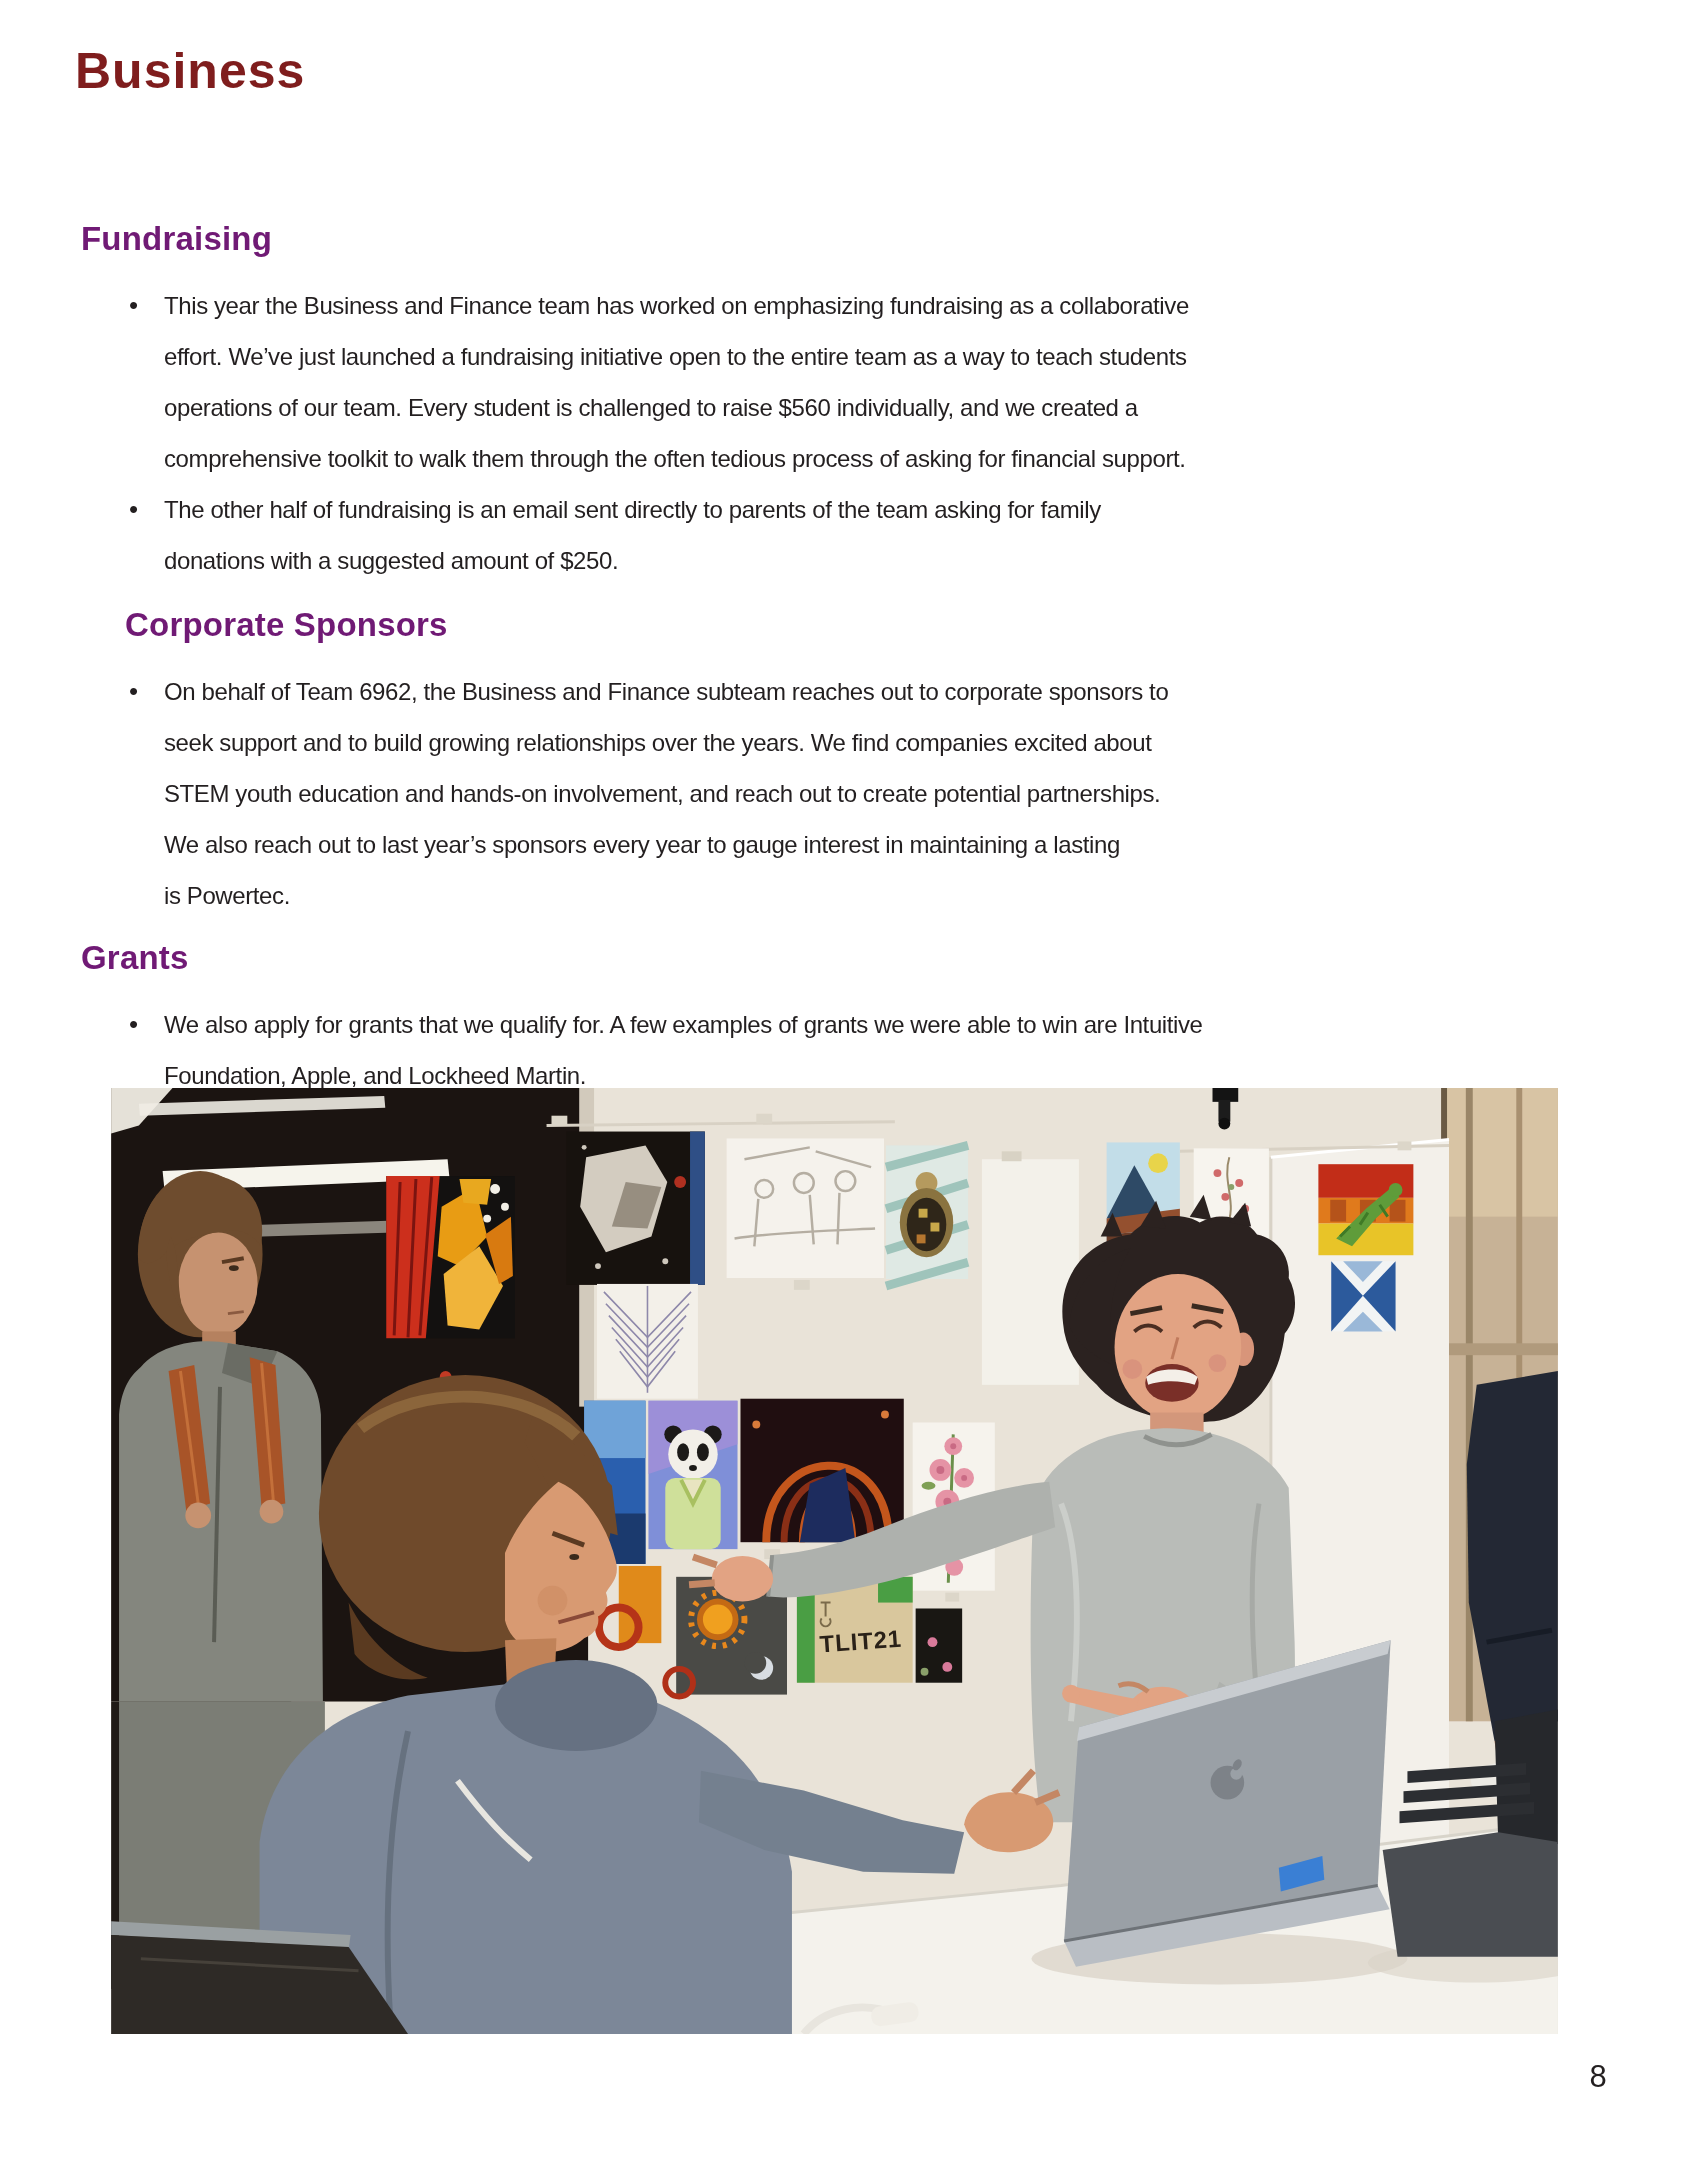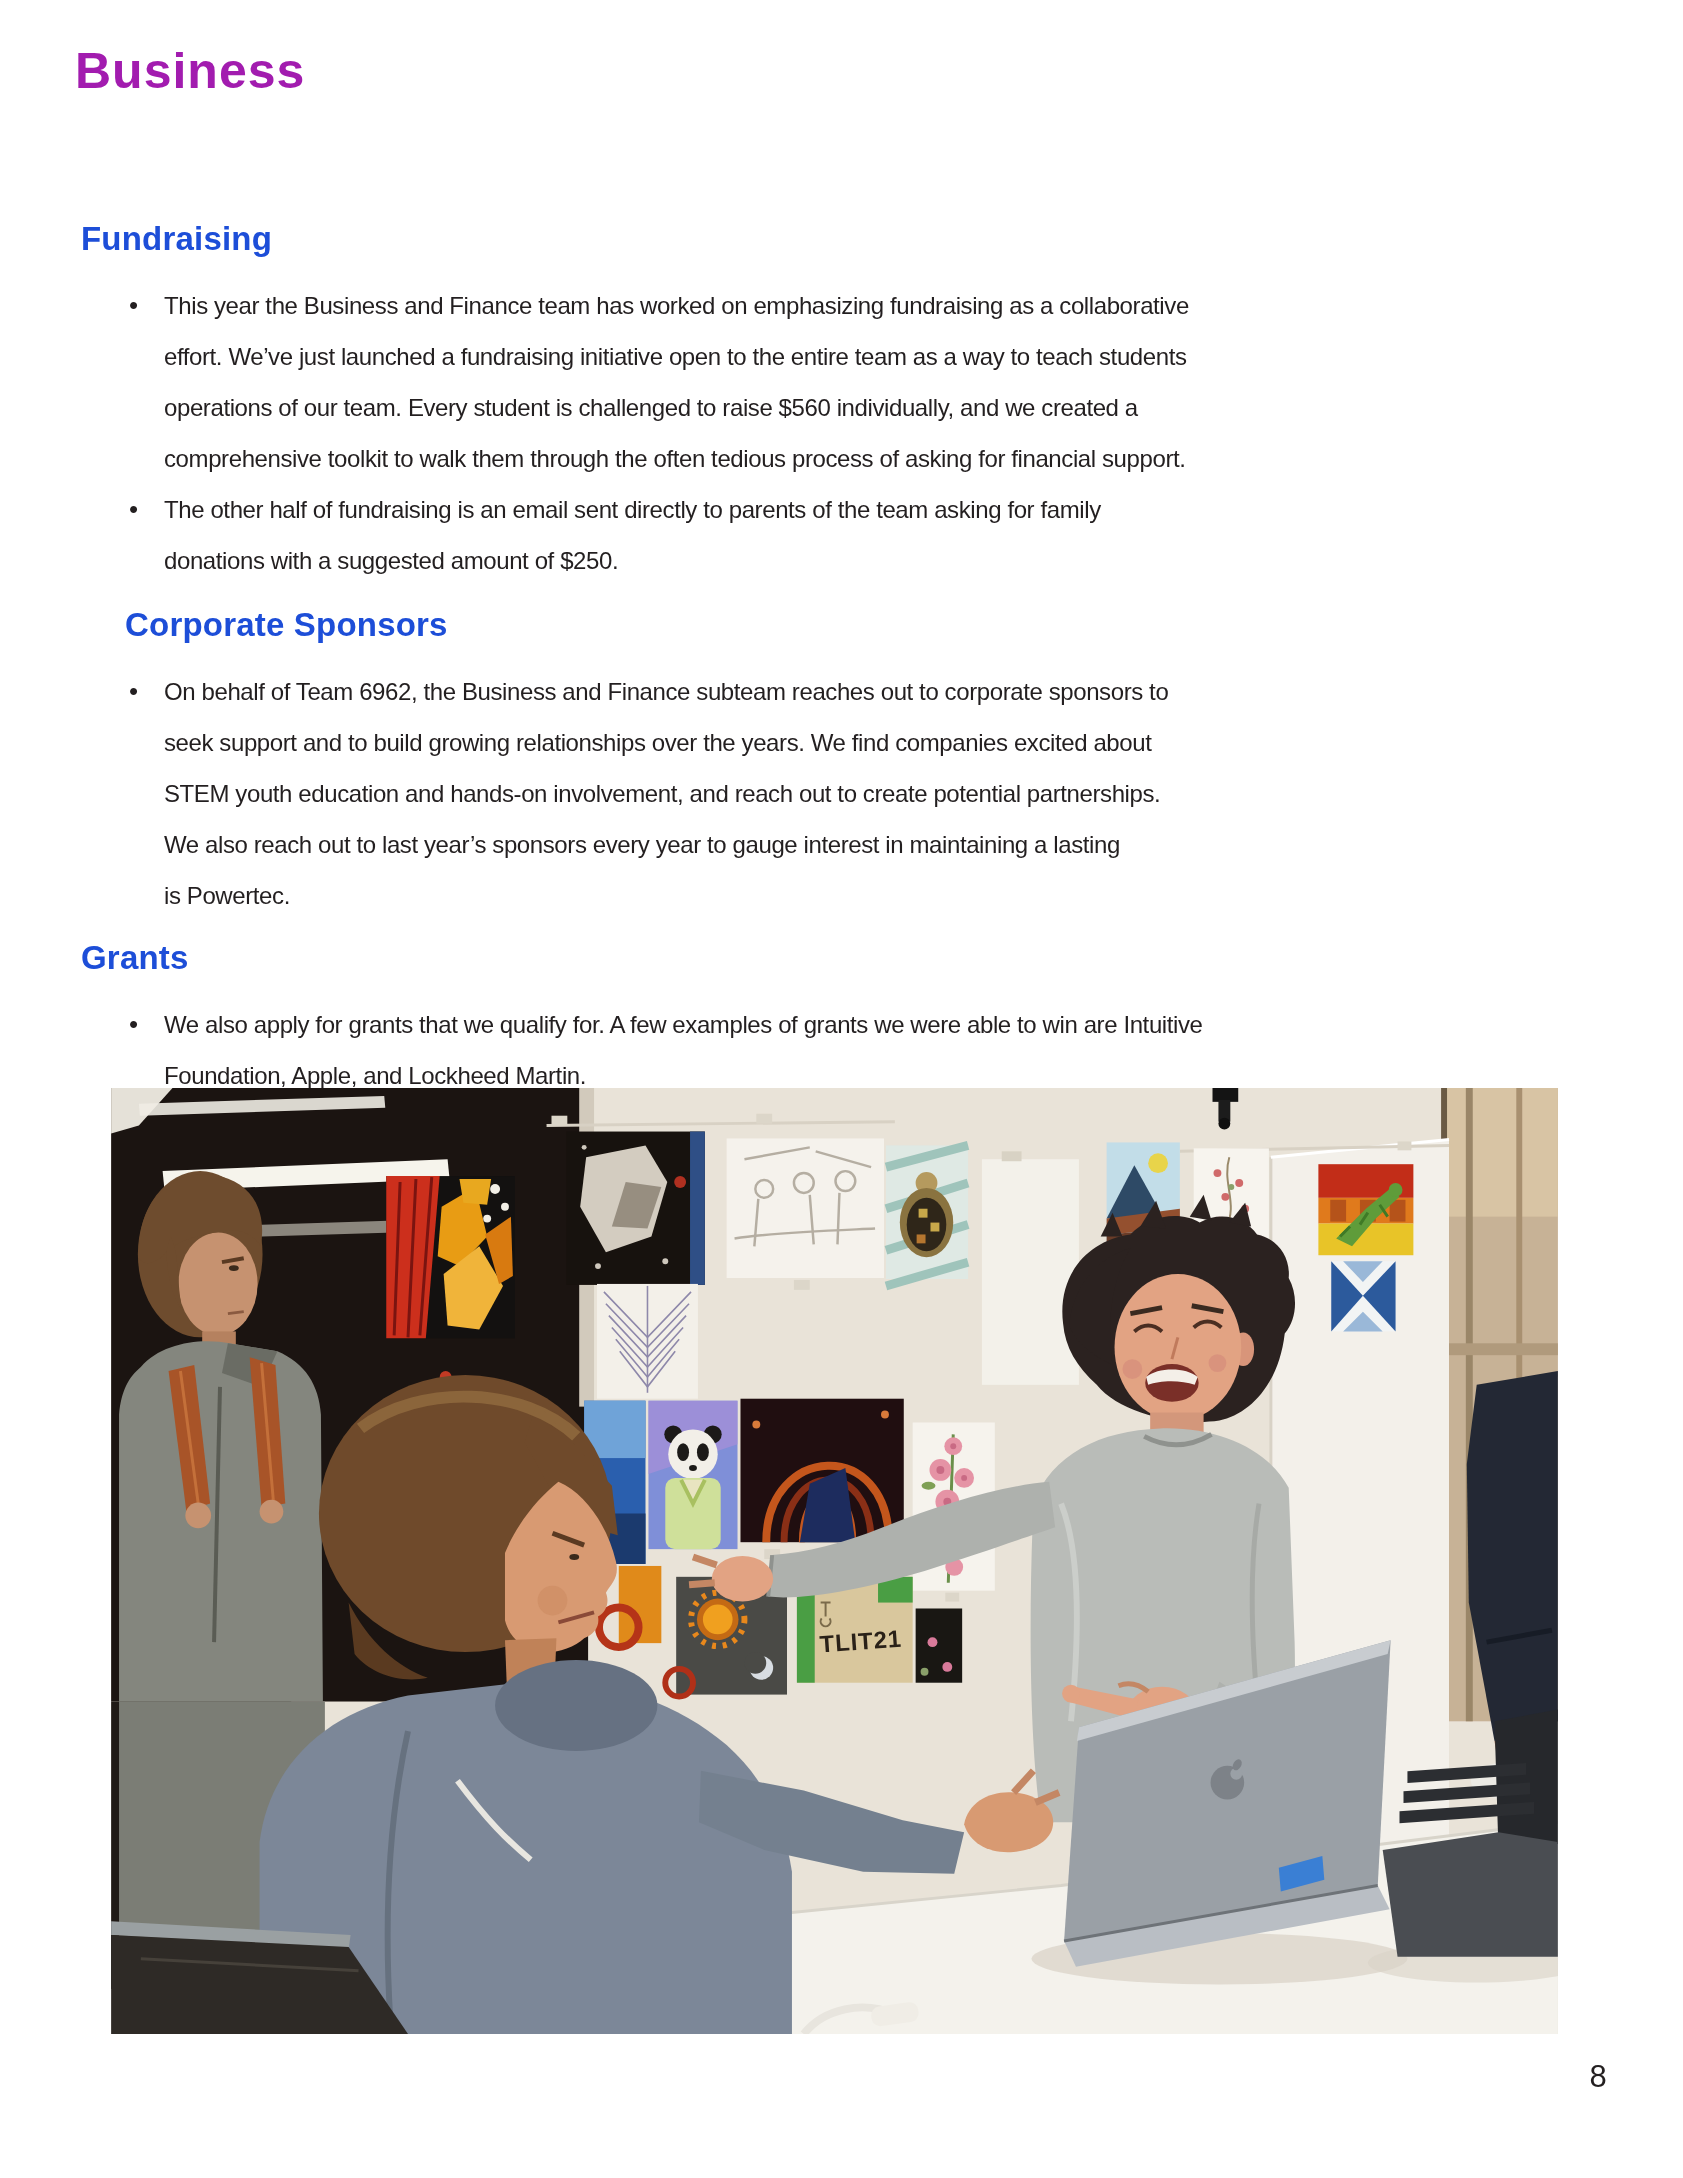--- a/index.html
+++ b/index.html
@@ -3,25 +3,25 @@
 <meta charset="utf-8">
 <style>
   html,body{margin:0;padding:0;}
   body{
     width:1683px;height:2178px;background:#ffffff;position:relative;
     font-family:"Liberation Sans", sans-serif;overflow:hidden;
     -webkit-font-smoothing:antialiased;
   }
   .page-title{
     position:absolute;left:75px;top:42px;
-    font-size:50px;font-weight:bold;color:#a21caf;letter-spacing:1px;
+    font-size:50px;font-weight:bold;color:#7f1d1d;letter-spacing:1px;
   }
   .section-heading{
     position:absolute;left:81px;
-    font-size:33px;font-weight:bold;color:#1d4ed8;letter-spacing:0.2px;
+    font-size:33px;font-weight:bold;color:#701a75;letter-spacing:0.2px;
   }
   #heading-fundraising{top:220px;}
   #heading-corporate{top:606px;margin-left:44px;}
   #heading-grants{top:939px;}
   ul.bullet-list{
     position:absolute;left:127px;margin:0;padding:0;list-style:none;
     color:#231f20;font-size:24px;line-height:39px;letter-spacing:-0.4px;
   }
   #list-fundraising{top:274px;}
   #list-corporate{top:660px;}

